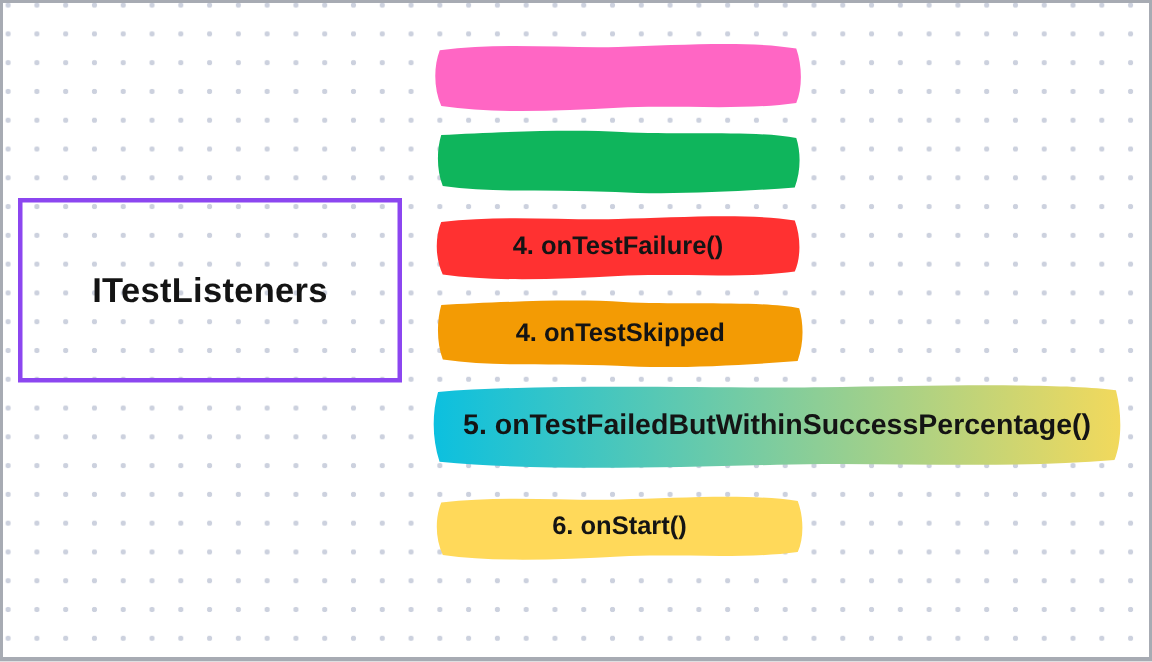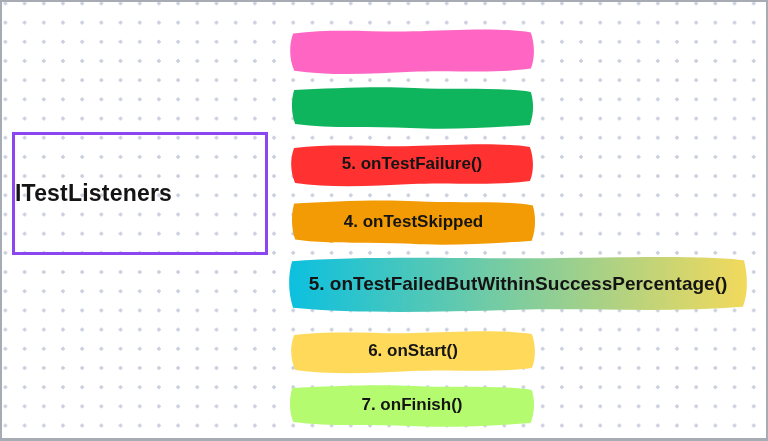--- a/index.html
+++ b/index.html
@@ -12,21 +12,21 @@
     background-size:19.2px 19.2px;
     background-position:13px 11px;
     border:2px solid #a7abb3;
     border-bottom-width:3px;
     overflow:hidden;
     font-family:"Liberation Sans", sans-serif;
   }
   .title-box{
     position:absolute;left:10px;top:130px;width:256px;height:123px;
     border:3px solid #8c46f0;
-    display:flex;flex-direction:column;align-items:flex-start;justify-content:center;
+    display:flex;flex-direction:row;align-items:center;justify-content:center;
     gap:6px;
     background:transparent;
   }
   .title-line{
     font-size:23px;font-weight:bold;color:#141414;line-height:1.25;
     letter-spacing:0.2px;
   }
   .banner{
     position:absolute;
     display:flex;align-items:center;justify-content:center;
@@ -59,21 +59,21 @@
   <div class="banner" style="left:287px;top:82px;width:247px;height:46px;">
     <svg class="banner-shape" viewBox="0 0 240 46" preserveAspectRatio="none">
       <path d="M5,6 C40,4 90,2 122,4 C160,6 210,3 235,8 C238,18 238,30 234,41 C195,44 150,46 118,44 C80,42 42,45 6,40 C2,30 2,16 5,6 Z" fill="#0fb55c"></path>
     </svg>
   </div>
 
   <div class="banner" style="left:287px;top:139px;width:246px;height:46px;">
     <svg class="banner-shape" viewBox="0 0 240 46" preserveAspectRatio="none">
       <path d="M5,7 C45,2 85,6 120,5 C158,4 205,1 235,6 C239,17 239,31 235,40 C200,45 155,41 120,43 C82,45 40,47 6,42 C1,31 1,17 5,7 Z" fill="#ff3131"></path>
     </svg>
-    <span class="banner-label">5. onTestFailure()</span>
+    <span class="banner-label">4. onTestFailure()</span>
   </div>
 
   <div class="banner" style="left:287px;top:195px;width:249px;height:49px;">
     <svg class="banner-shape" viewBox="0 0 240 46" preserveAspectRatio="none">
       <path d="M5,6 C40,4 90,2 122,4 C160,6 210,3 235,8 C238,18 238,30 234,41 C195,44 150,46 118,44 C80,42 42,45 6,40 C2,30 2,16 5,6 Z" fill="#f39b04"></path>
     </svg>
     <span class="banner-label">4. onTestSkipped</span>
   </div>
 
   <div class="banner wide" style="left:285px;top:251px;width:462px;height:62px;">
@@ -89,20 +89,14 @@
     <span class="banner-label">5. onTestFailedButWithinSuccessPercentage()</span>
   </div>
 
   <div class="banner" style="left:287px;top:326px;width:248px;height:46px;">
     <svg class="banner-shape" viewBox="0 0 240 46" preserveAspectRatio="none">
       <path d="M5,7 C45,2 85,6 120,5 C158,4 205,1 235,6 C239,17 239,31 235,40 C200,45 155,41 120,43 C82,45 40,47 6,42 C1,31 1,17 5,7 Z" fill="#ffd95a"></path>
     </svg>
     <span class="banner-label">6. onStart()</span>
   </div>
 
-  <div class="banner" style="left:285px;top:380px;width:250px;height:46px;">
-    <svg class="banner-shape" viewBox="0 0 240 46" preserveAspectRatio="none">
-      <path d="M5,6 C40,4 90,2 122,4 C160,6 210,3 235,8 C238,18 238,30 234,41 C195,44 150,46 118,44 C80,42 42,45 6,40 C2,30 2,16 5,6 Z" fill="#b4fb70"></path>
-    </svg>
-    <span class="banner-label">7. onFinish()</span>
-  </div>
 
 </div>
 
 </body></html>

